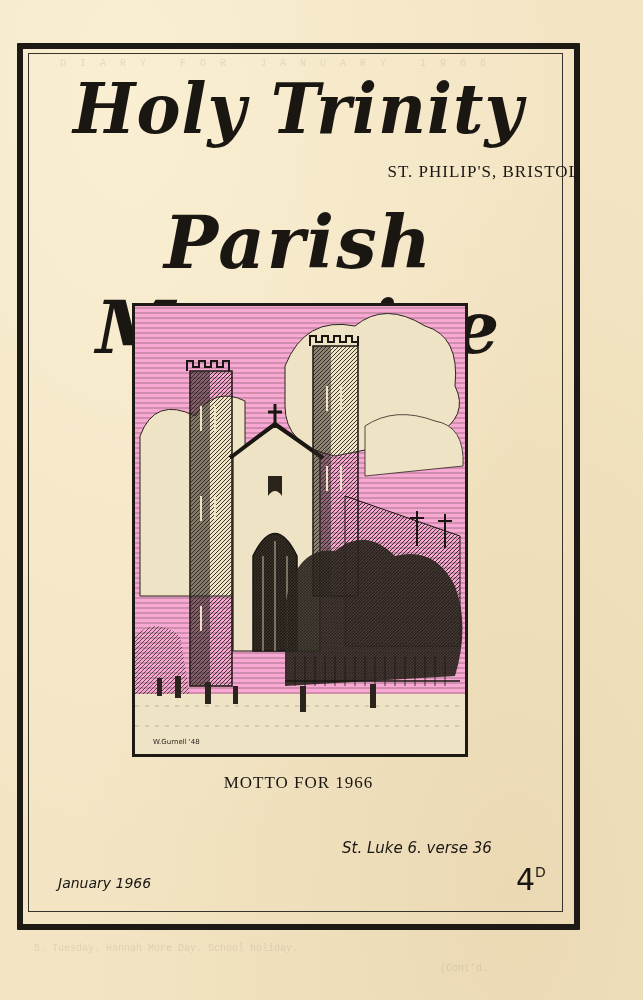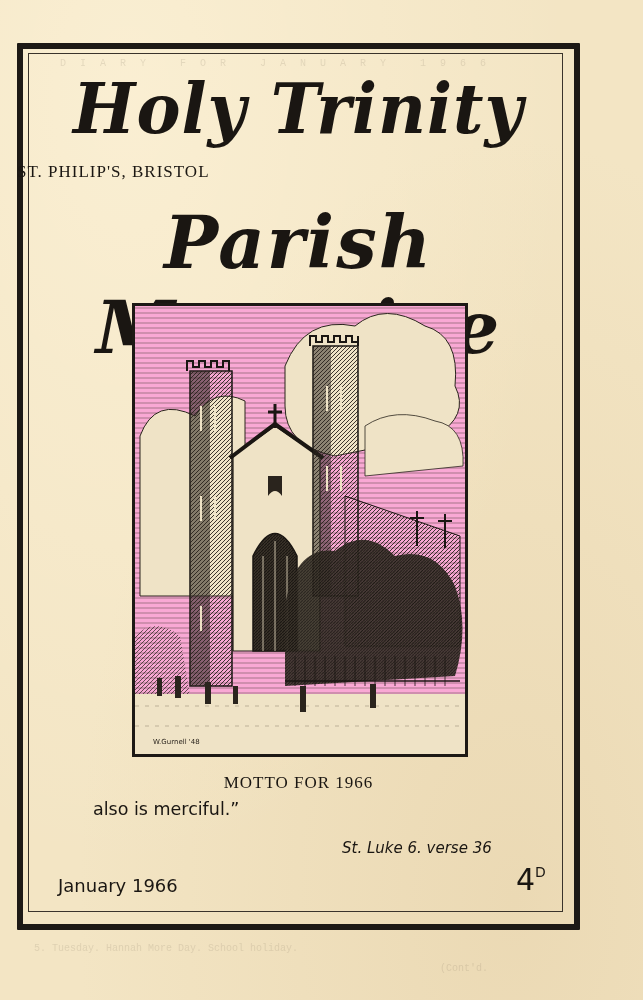--- a/index.html
+++ b/index.html
@@ -25,42 +25,43 @@
       border:1px solid #3a332b;
     }
     .title-line {
       position:absolute; left:17px; width:563px; text-align:center;
       font-family:"DejaVu Serif", serif; font-weight:bold; color:#1a1612;
       letter-spacing:1px;
     }
     .t1 { top:70px; font-size:66px; font-style:italic; transform:scaleY(1.05); }
     .t2 { top:200px; font-size:72px; font-style:italic; letter-spacing:2px; }
     .subtitle {
-      position:absolute; left:17px; width:563px; top:162px; text-align:left;
+      position:absolute; left:17px; width:563px; top:162px; text-align:right;
       font-family:"Liberation Serif", serif; font-size:17px; letter-spacing:1px;
     }
     .illus {
       position:absolute; left:132px; top:303px; width:330px; height:448px;
       border:3px solid #1d1915; background:#f9a8d4; overflow:hidden;
     }
     .motto-head {
       position:absolute; left:17px; width:563px; top:773px; text-align:center;
       font-family:"Liberation Serif", serif; font-size:17px; letter-spacing:1px;
     }
     .quote {
       position:absolute; left:93px; top:797px; width:420px;
       font-family:"DejaVu Sans", sans-serif; font-size:17.5px; line-height:24px;
     }
     .cite {
       position:absolute; left:342px; top:823px;
       font-family:"DejaVu Sans", sans-serif; font-style:italic; font-size:15px;margin-top:16px;
     }
     .date {
-      position:absolute; left:58px; top:875px; font-size:18px;
+      position:absolute; left:58px; top:875px; font-size:14px;
       font-family:"DejaVu Sans", sans-serif;
+      font-style:italic;
     }
     .price {
       position:absolute; left:516px; top:862px; font-size:30px;
       font-family:"DejaVu Sans", sans-serif; font-weight:normal;
     }
     .price sup { font-size:14px; vertical-align:top; position:relative; top:2px; }
   </style>
 </head>
 <body>
 
@@ -134,18 +135,17 @@
         <rect x="98" y="380" width="5" height="18"></rect>
       <rect x="165" y="380" width="6" height="26"></rect>
         <rect x="235" y="378" width="6" height="24"></rect>
     </g>
     <text x="18" y="438" font-size="7" fill="#2a241d" font-family="DejaVu Sans, sans-serif">W.Gurnell '48</text>
   </svg>
 </div>
 
 <div class="motto-head">MOTTO FOR 1966</div>
 <div class="quote">
-  <div>also is merciful.”</div>
 </div>
 <div class="cite">St. Luke 6. verse 36</div>
 
 <div class="date">January 1966</div>
 <div class="price"><span>4</span><sup>D</sup></div>
 
 </body></html>

